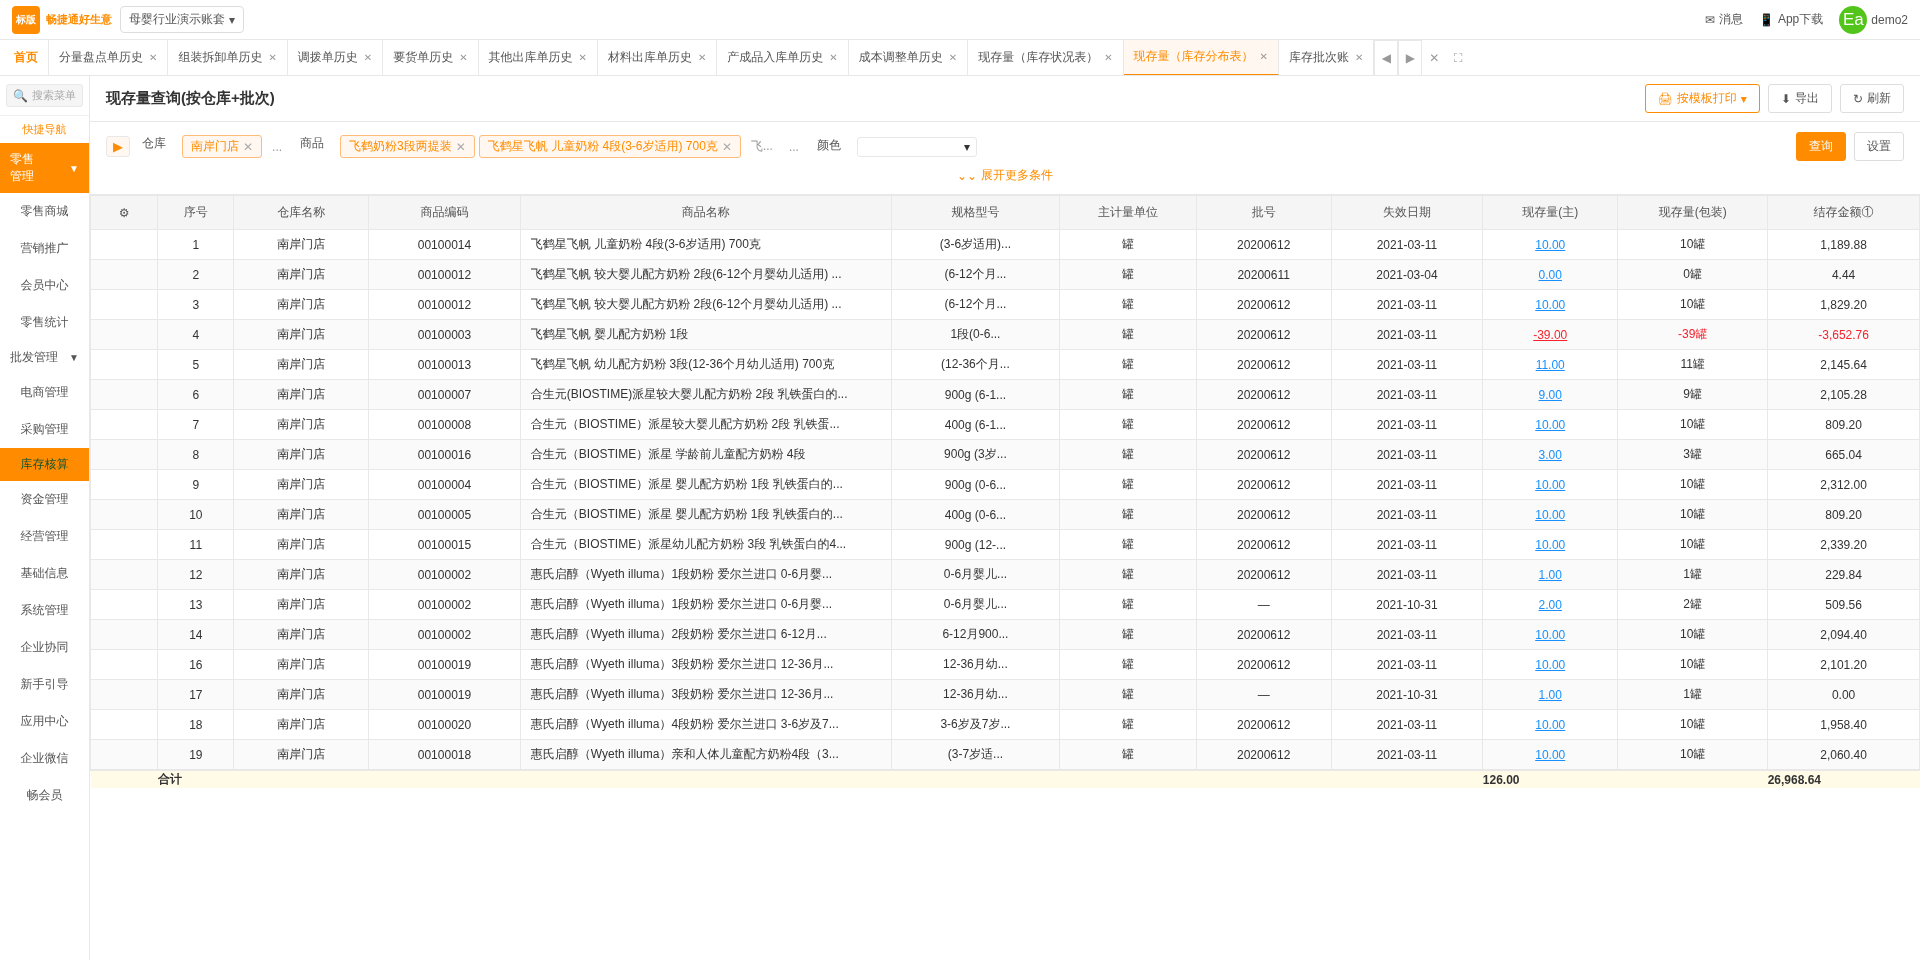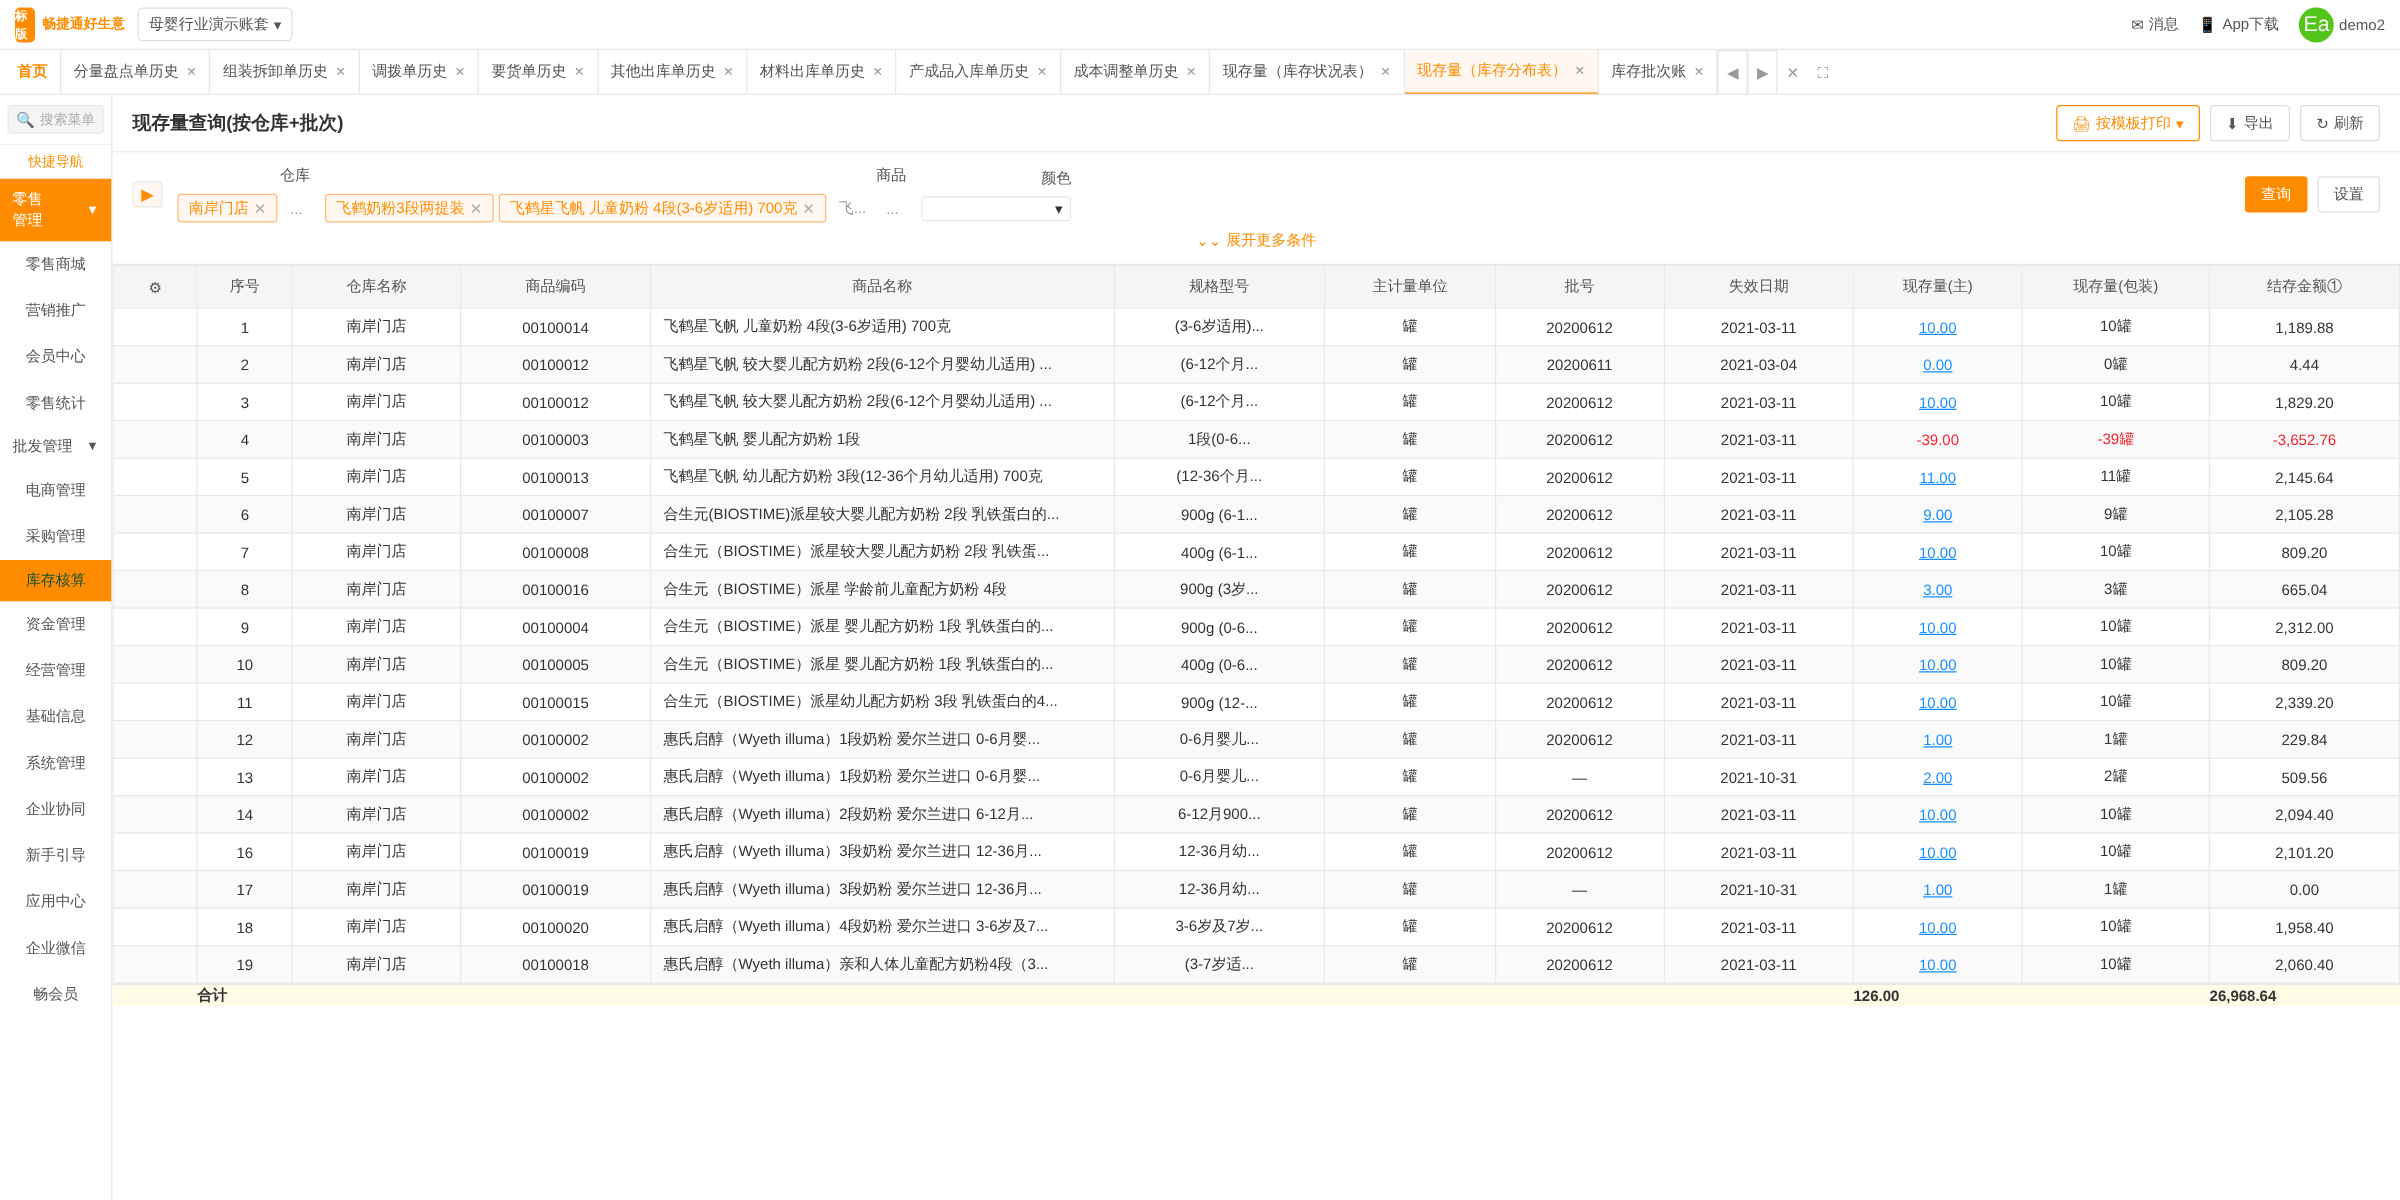--- a/index.html
+++ b/index.html
@@ -1,21 +1,21 @@
 <!DOCTYPE html>
 <html><head>
   <meta charset="utf-8">
   <style>
     * { box-sizing: border-box; margin: 0; padding: 0; }
     body { font-family: 'Microsoft YaHei', Arial, sans-serif; font-size: 12px; background: #f5f5f5; color: #333; overflow: hidden; }
 
     
     .top-bar { display: flex; align-items: center; background: #fff; height: 40px; padding: 0 12px; border-bottom: 1px solid #e8e8e8; }
     .logo-area { display: flex; align-items: center; gap: 6px; min-width: 90px; }
-    .logo-icon { width: 16px; height: 28px; background: #ff8c00; border-radius: 4px; display: flex; align-items: center; justify-content: center; color: #fff; font-size: 10px; font-weight: bold; }
+    .logo-icon { width: 28px; height: 28px; background: #ff8c00; border-radius: 4px; display: flex; align-items: center; justify-content: center; color: #fff; font-size: 10px; font-weight: bold; }
     .logo-text { font-size: 11px; color: #ff8c00; font-weight: bold; line-height: 1.2; }
     .dropdown-selector { display: flex; align-items: center; gap: 4px; padding: 4px 8px; border: 1px solid #ddd; border-radius: 4px; cursor: pointer; font-size: 12px; color: #555; margin-left: 8px; }
     .top-right { margin-left: auto; display: flex; align-items: center; gap: 16px; }
     .top-right-item { display: flex; align-items: center; gap: 4px; cursor: pointer; color: #555; font-size: 12px; }
     .avatar { width: 28px; height: 28px; border-radius: 50%; background: #52c41a; display: flex; align-items: center; justify-content: center; color: #fff; font-size: 17px; }
 
     
     .tab-bar { display: flex; align-items: center; background: #fff; border-bottom: 1px solid #e8e8e8; overflow: hidden; height: 36px; padding: 0 4px; }
     .tab-item { display: flex; align-items: center; padding: 0 10px; height: 36px; font-size: 12px; cursor: pointer; white-space: nowrap; border-right: 1px solid #e8e8e8; color: #555; flex-shrink: 0; }
     .tab-item.home { color: #ff8c00; font-weight: bold; }
@@ -44,39 +44,39 @@
     .page-header { background: #fff; padding: 8px 16px; border-bottom: 1px solid #e8e8e8; display: flex; align-items: center; justify-content: space-between; }
     .page-title { font-size: 15px; font-weight: bold; color: #333; }
     .header-actions { display: flex; align-items: center; gap: 8px; }
     .btn { display: flex; align-items: center; gap: 4px; padding: 5px 12px; border-radius: 3px; cursor: pointer; font-size: 12px; border: 1px solid #ddd; background: #fff; color: #555; }
     .btn-primary { background: #ff8c00; color: #fff; border-color: #ff8c00; }
     .btn-outline { border: 1px solid #ff8c00; color: #ff8c00; background: #fff; }
 
     
     .filter-area { background: #fff; padding: 10px 16px; border-bottom: 1px solid #e8e8e8; }
     .filter-row { display: flex; align-items: center; gap: 12px; flex-wrap: wrap; }
-    .filter-item { display: flex; align-items: flex-end; gap: 6px; flex-direction: column; }
+    .filter-item { display: flex; align-items: flex-start; gap: 16px; }
     .filter-label { font-size: 12px; color: #555; white-space: nowrap; }
     .filter-tags { display: flex; align-items: center; gap: 4px; flex: 1; }
     .filter-tag { display: flex; align-items: center; gap: 4px; background: #fff7f0; border: 1px solid #ffbb78; border-radius: 3px; padding: 2px 8px; font-size: 12px; color: #ff8c00; }
     .filter-tag .remove { cursor: pointer; color: #aaa; }
     .filter-more { color: #999; cursor: pointer; padding: 2px 6px; }
     .expand-btn { display: flex; align-items: center; gap: 4px; color: #ff8c00; cursor: pointer; font-size: 12px; justify-content: center; margin-top: 6px; }
 
     
     .table-container { flex: 1; overflow: auto; background: #fff; margin: 0; }
     table { width: 100%; border-collapse: collapse; font-size: 12px; }
     thead tr { background: #f5f5f5; }
     thead th { padding: 8px 10px; text-align: center; border: 1px solid #e8e8e8; font-weight: normal; color: #555; white-space: nowrap; position: sticky; top: 0; background: #f5f5f5; z-index: 1; }
     tbody tr { background: #fff; }
     tbody tr:nth-child(even) { background: #fafafa; }
     tbody td { padding: 6px 10px; text-align: center; border: 1px solid #e8e8e8; color: #333; white-space: nowrap; }
     .td-name { text-align: left; max-width: 220px; overflow: hidden; text-overflow: ellipsis; }
     .td-num { color: #1890ff; text-decoration: underline; cursor: pointer; }
-    .td-neg { color: #f5222d; cursor: pointer; }
+    .td-neg { color: #f5222d; text-decoration: underline; cursor: pointer; }
     .td-neg-plain { color: #f5222d; }
     .footer-row td { background: #fffbe6; font-weight: bold; border-top: 2px solid #e8e8e8; }
     .col-num { width: 40px; }
     .col-warehouse { width: 80px; }
     .col-code { width: 90px; }
     .col-name { width: 220px; }
     .col-spec { width: 100px; }
     .col-unit { width: 70px; }
     .col-batch { width: 80px; }
     .col-expire { width: 90px; }

